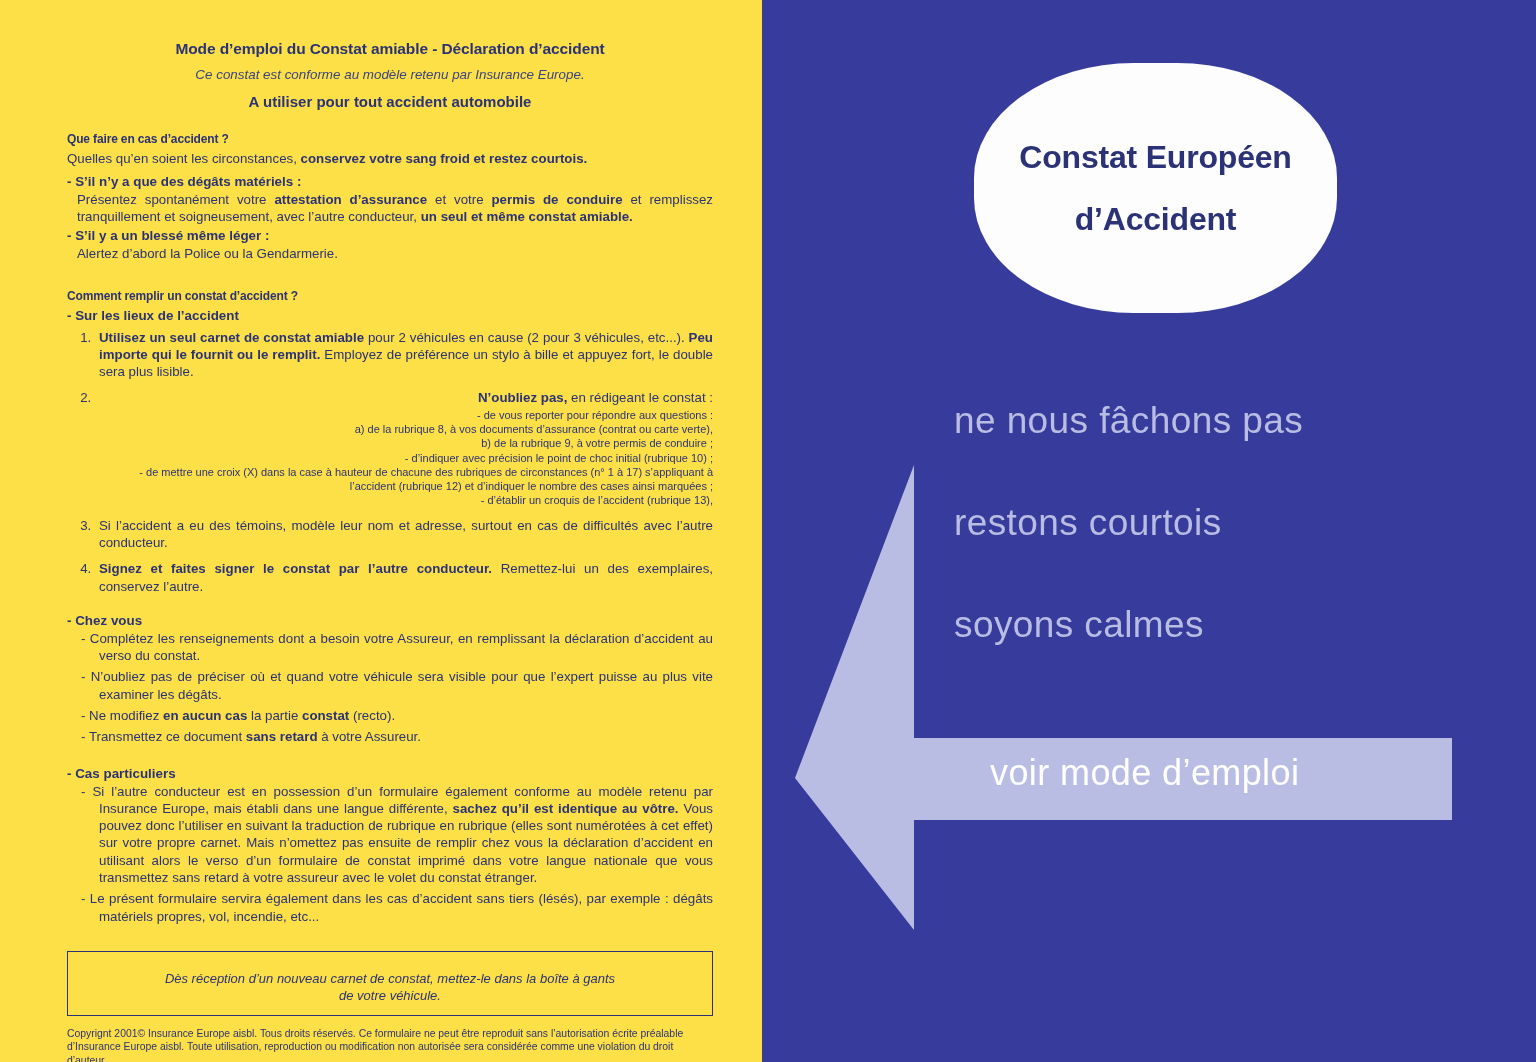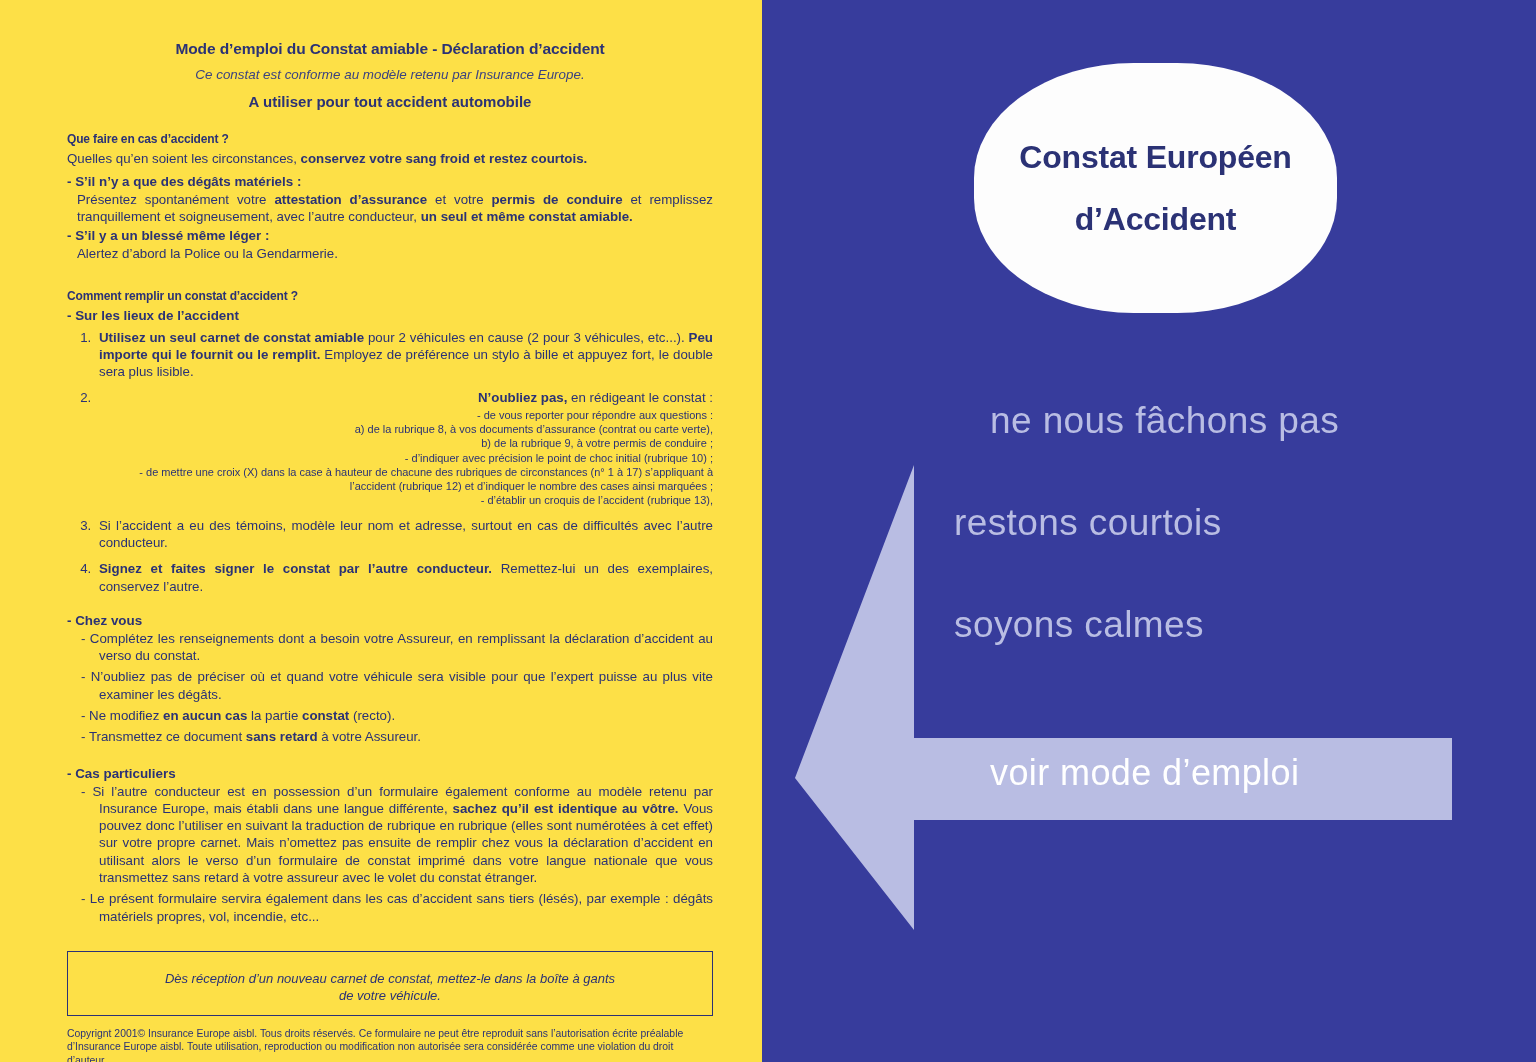--- a/index.html
+++ b/index.html
@@ -193,21 +193,21 @@
     pointer-events: none;
   }
 
   .slogan {
     position: absolute;
     color: #b9bde3;
     font-size: 37px;
     letter-spacing: 0.4px;
     white-space: nowrap;
   }
-  #slogan-1 { left: 192px; top: 400px; margin-left: 36px; }
+  #slogan-1 { left: 192px; top: 400px; }
   #slogan-2 { left: 192px; top: 502px; }
   #slogan-3 { left: 192px; top: 604px; }
 
   .arrow-label {
     position: absolute;
     left: 228px;
     top: 752px;
     color: #ffffff;
     font-size: 36px;
     letter-spacing: 0.4px;

